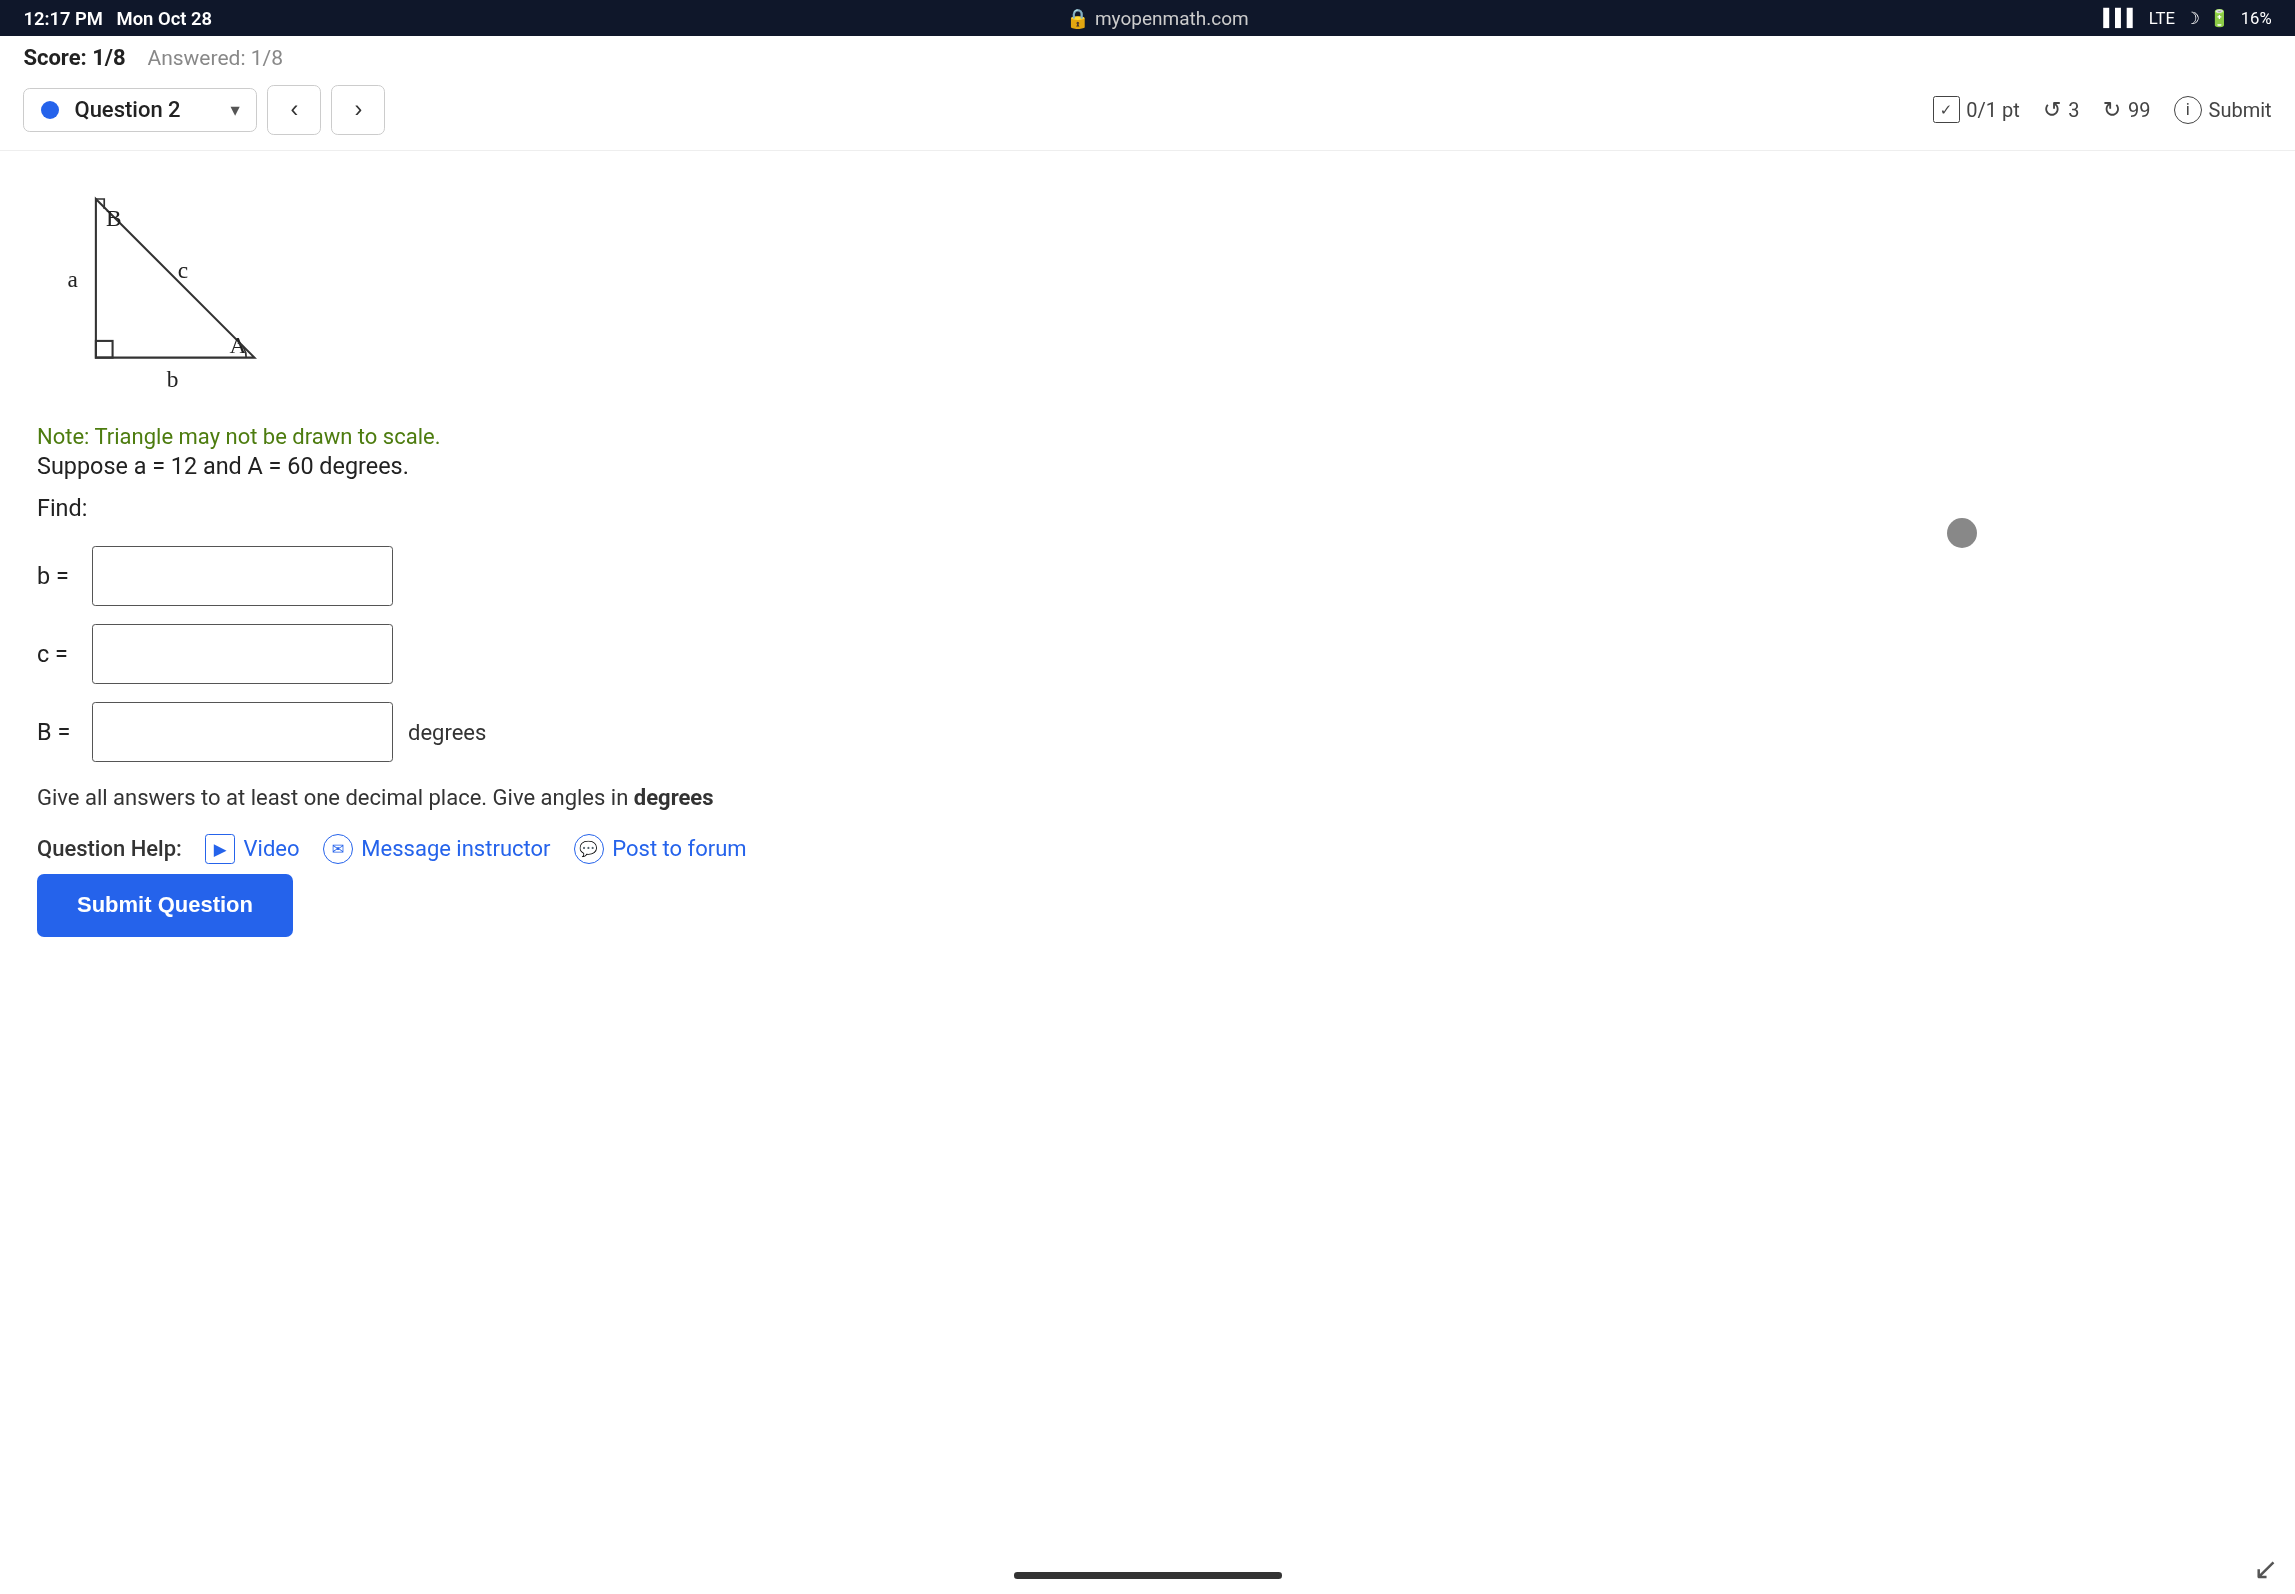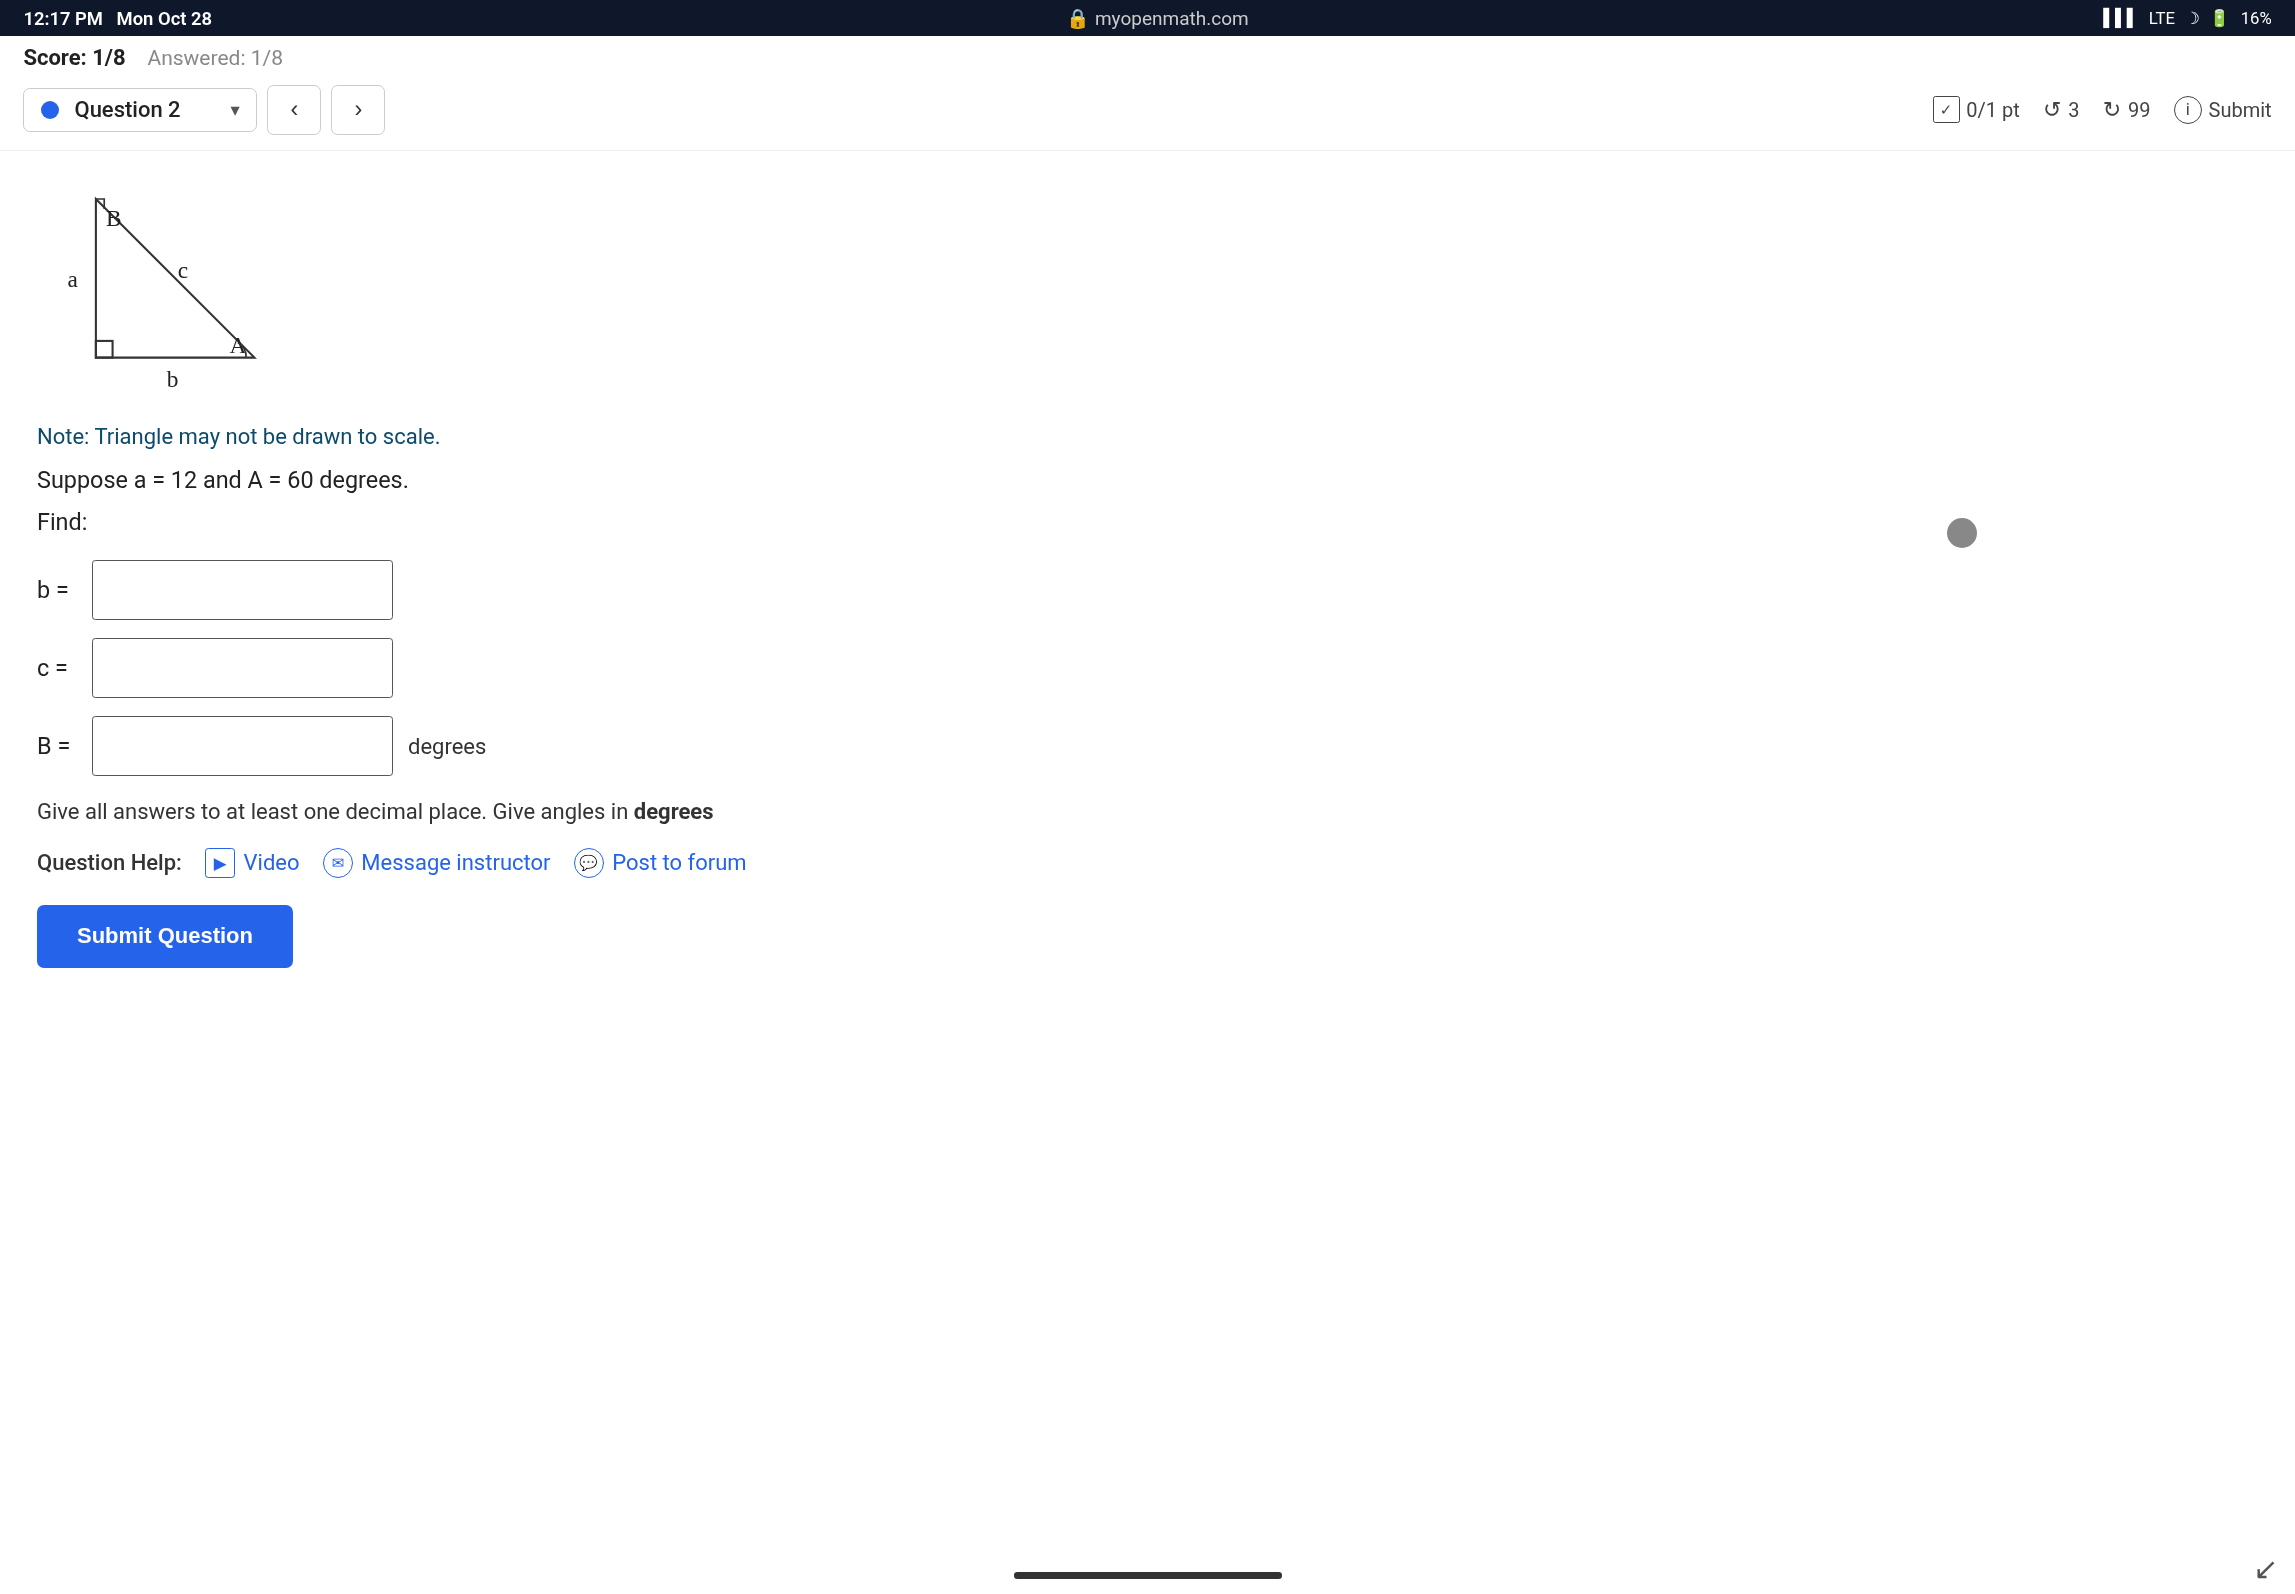--- a/index.html
+++ b/index.html
@@ -86,22 +86,22 @@
       padding: 23.4px 37px;
     }
 
     
     .triangle-container {
       margin-bottom: 27px;
     }
 
     .note-text {
       font-size: 22px;
-      color: #0c4a6e;
-      margin-bottom: 17px;
+      color: #4d7c0f;
+      margin-bottom: 3px;
     }
     .suppose-text {
       font-size: 23.4px;
       color: #222;
       margin-bottom: 13.4px;
     }
     .find-text {
       font-size: 23.4px;
       color: #222;
       margin-bottom: 24px;
@@ -136,21 +136,21 @@
     }
     .instruction-text strong { font-weight: 700; }
 
     .question-help {
       font-size: 22px;
       color: #333;
       display: flex;
       align-items: center;
       gap: 23.4px;
       flex-wrap: wrap;
-      margin-bottom: 27px;
+      margin-bottom: 10px;
     }
     .help-label { font-weight: 500; }
     .help-link {
       display: flex;
       align-items: center;
       gap: 8.4px;
       color: #2563eb;
       text-decoration: none;
       cursor: pointer;
     }

